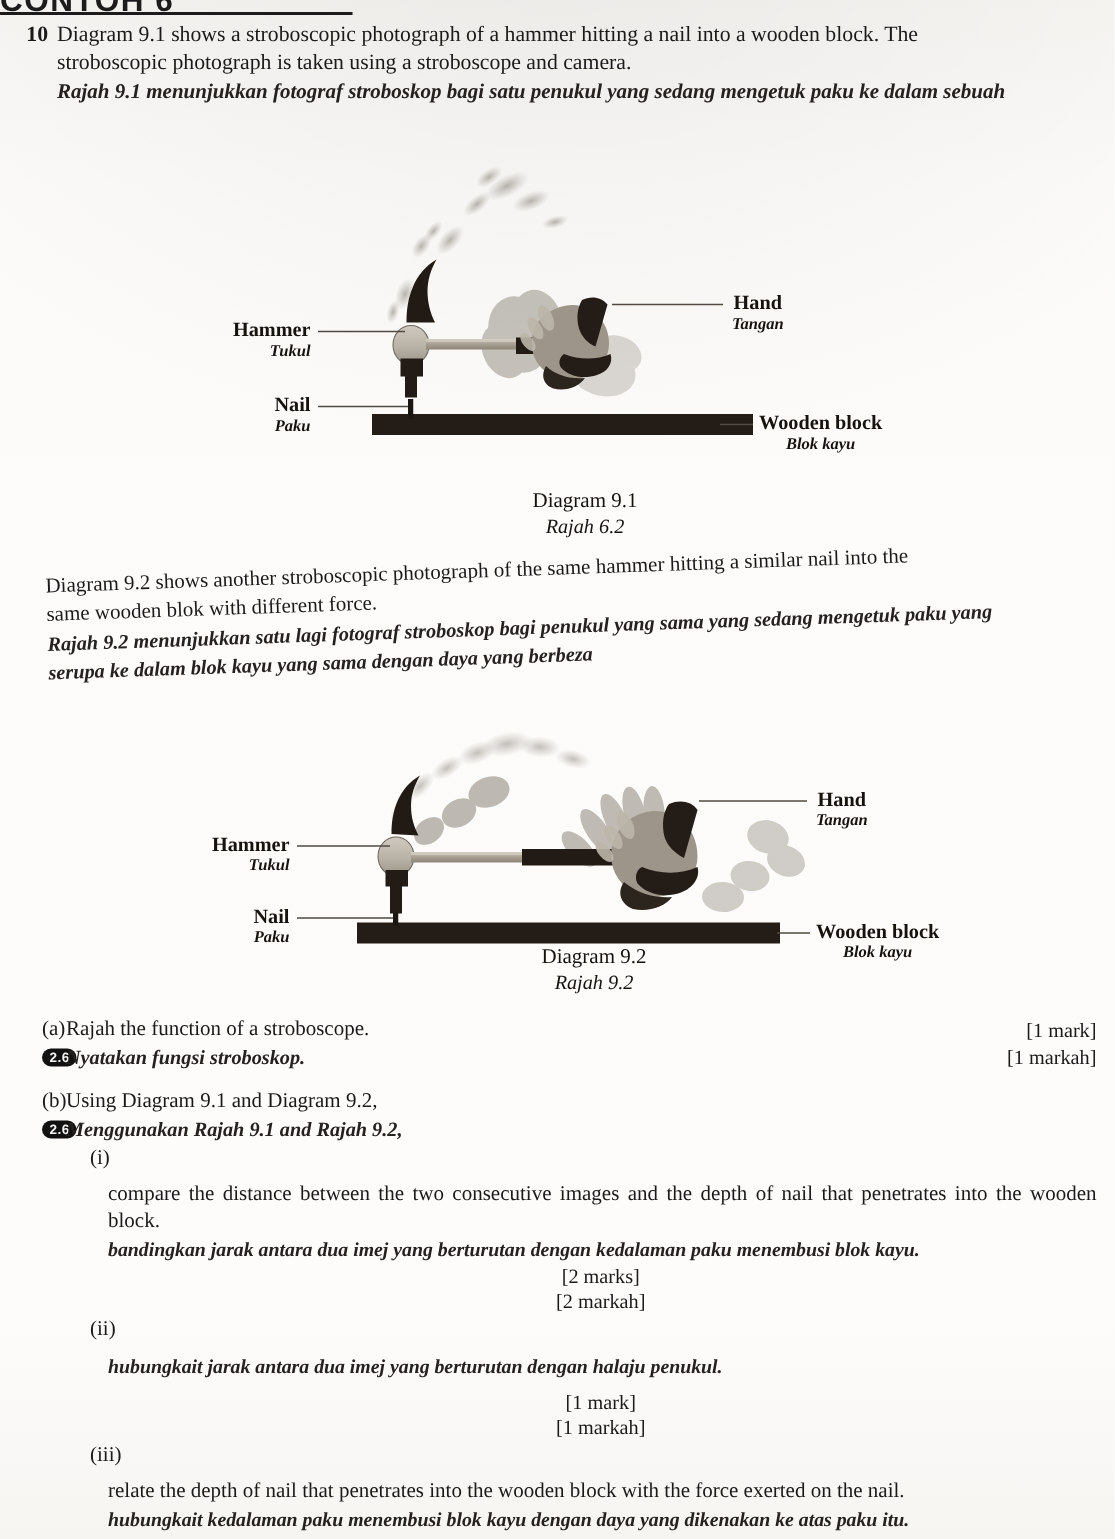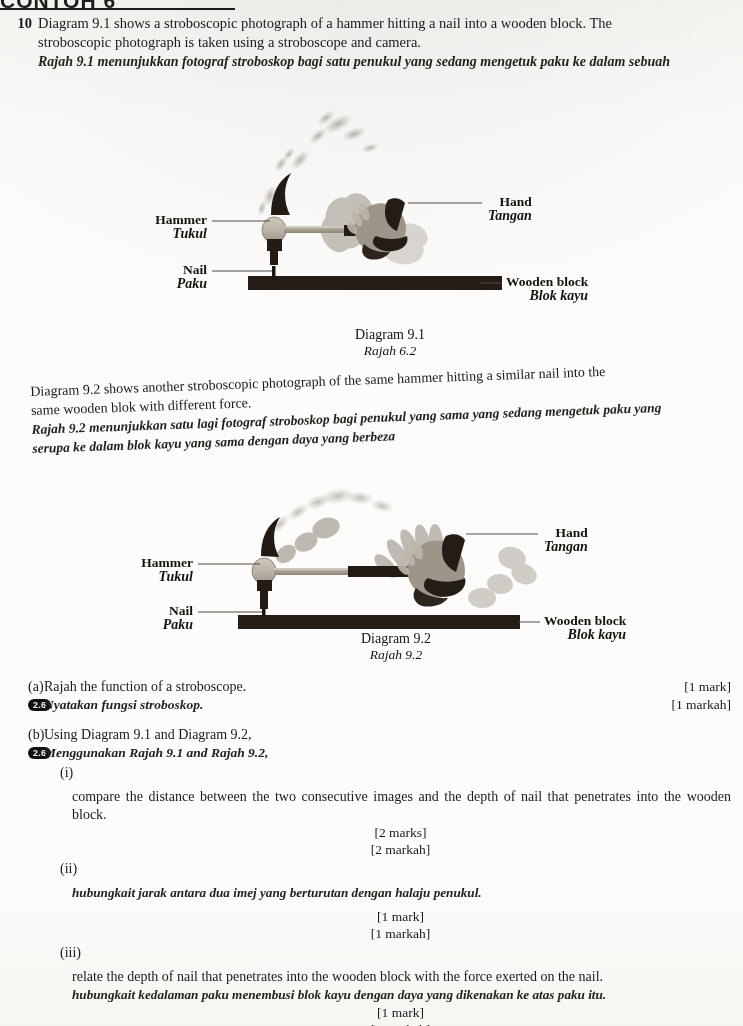--- a/index.html
+++ b/index.html
@@ -106,27 +106,27 @@
     white-space: nowrap;
   }
   .lbl .l-en {
     font-size: 13.5px;
     font-weight: bold;
     line-height: 15px;
     color: #16130f;
     font-family: "Liberation Serif", serif;
   }
   .lbl .l-ms {
-    font-size: 14px;
+    font-size: 11px;
     font-style: italic;
     font-weight: bold;
     line-height: 14px;
     color: #16130f;
   }
-  .lbl.right { text-align: right; }
+  .lbl.right { text-align: center; }
   .lbl.left  { text-align: right; }
 
   .caption {
     position: absolute;
     text-align: center;
     white-space: nowrap;
   }
   .caption .c-en {
     font-size: 14px;
     line-height: 17px;
@@ -496,20 +496,21 @@
         </div>
         <div class="part-text">
           <div class="ms">Menggunakan Rajah 9.1 and Rajah 9.2,</div>
         </div>
       </div>
 
       <div class="subitem">
         <div class="roman">(i)</div>
         <div class="sub-body">
           <div class="en">compare the distance between the two consecutive images and the depth of nail that penetrates into the wooden block.</div>
+          <div class="ms">bandingkan jarak antara dua imej yang berturutan dengan kedalaman paku menembusi blok kayu.</div>
           <div class="marks">[2 marks]</div>
           <div class="marks">[2 markah]</div>
         </div>
       </div>
 
       <div class="subitem">
         <div class="roman">(ii)</div>
         <div class="sub-body">
           <div class="ms">hubungkait jarak antara dua imej yang berturutan dengan halaju penukul.</div>
           <div class="spacer-6"></div>

